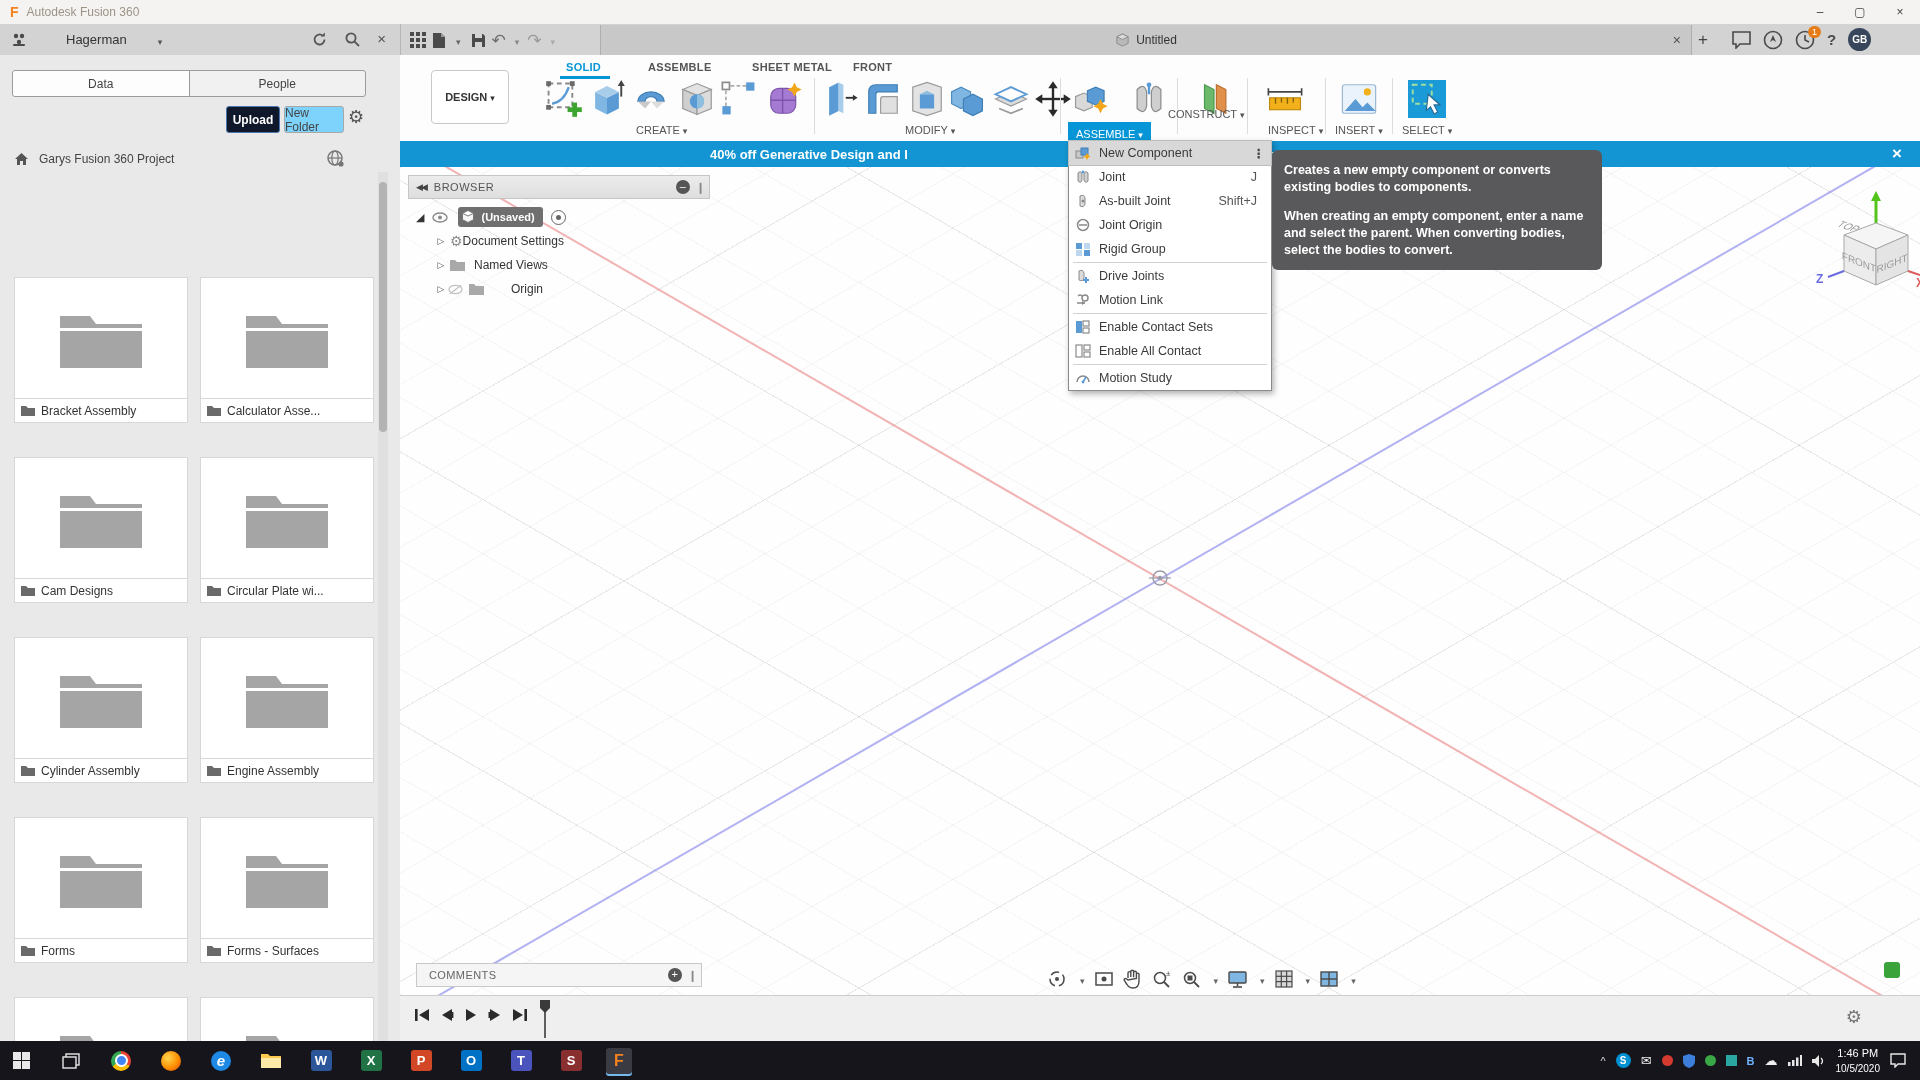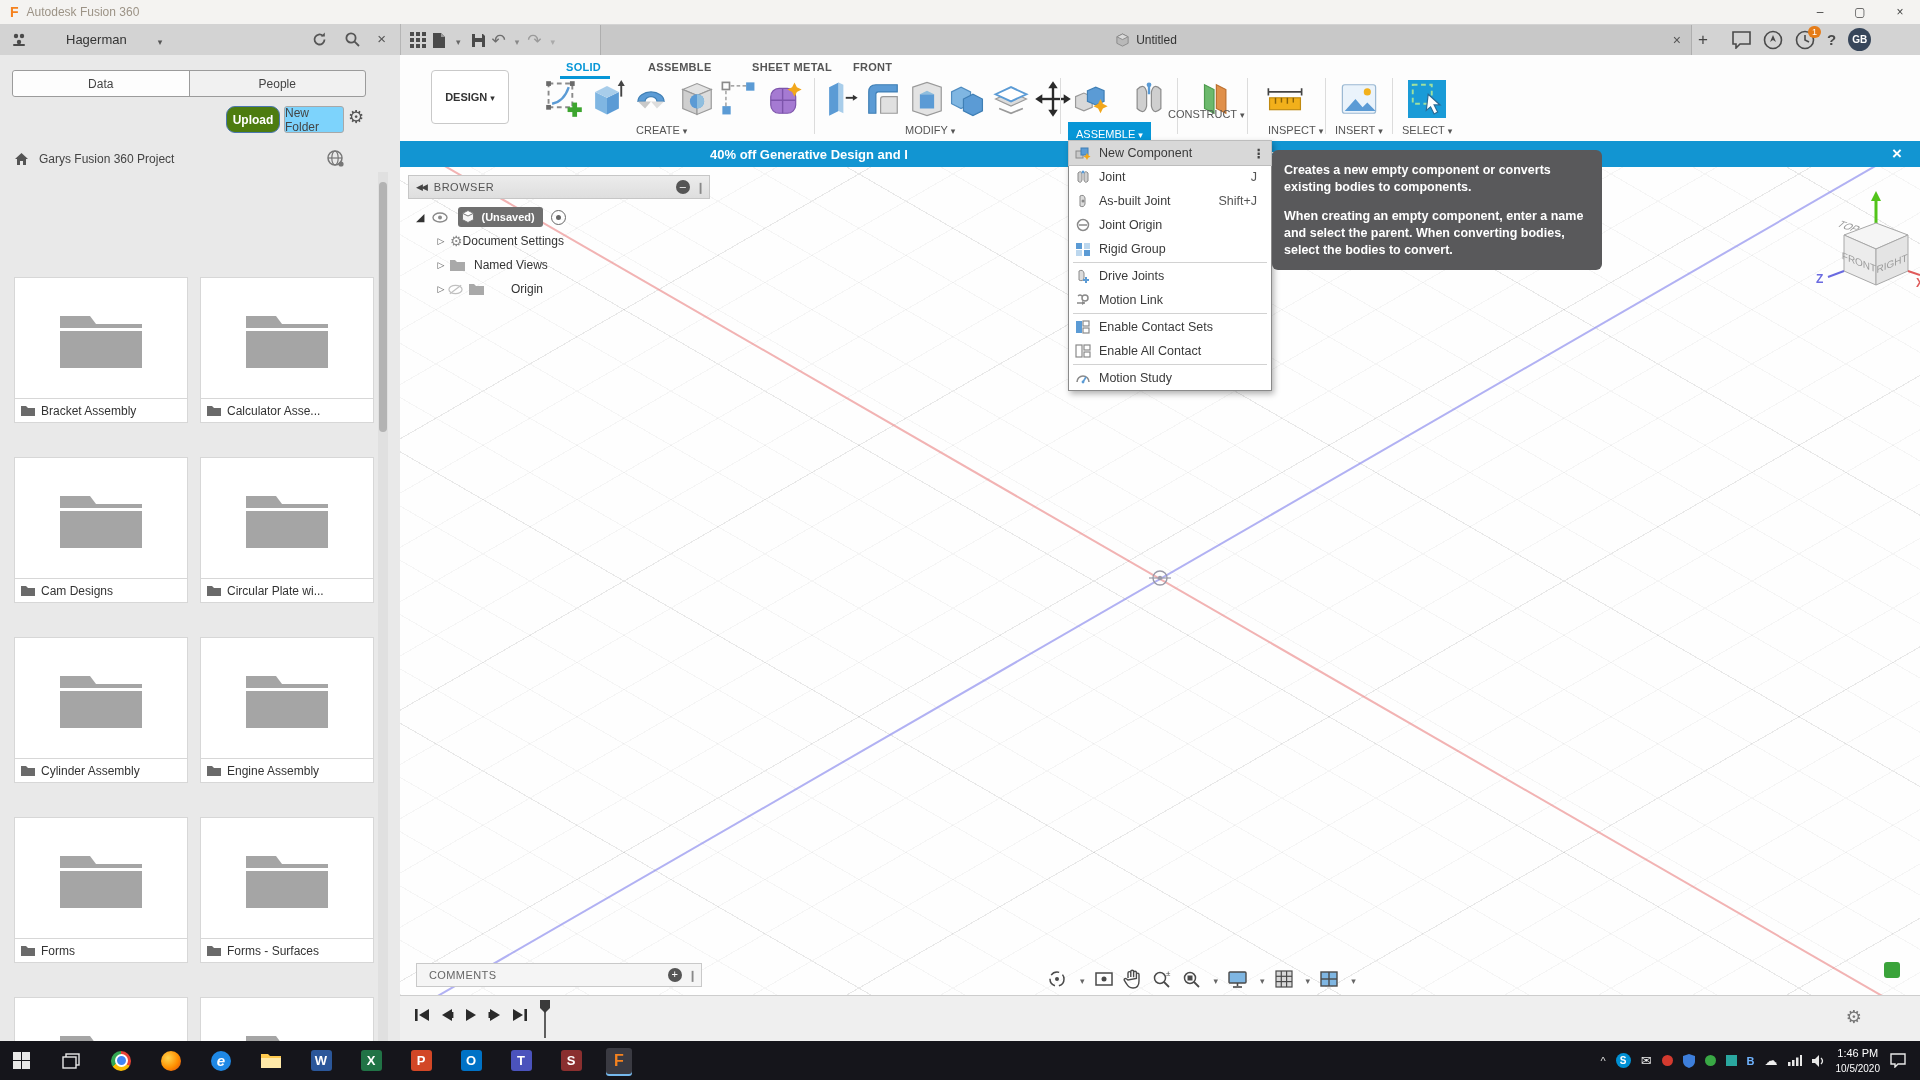--- a/index.html
+++ b/index.html
@@ -16,21 +16,21 @@
   .dp-head{left:0;top:24px;width:400px;height:31px;background:#d3d3d3;border-right:1px solid #b5b5b5;gap:28px;}
   .qa-icon{color:#4a4a4a;font-size:15px;margin-right:6px;}
   .doc-tab{left:600px;top:25px;width:1090px;height:30px;background:#c8c8c8;border-left:1px solid #aeaeae;border-right:1px solid #aeaeae;}
   .avatar{width:23px;height:23px;border-radius:50%;background:#37465a;color:#fff;font-size:10px;display:flex;align-items:center;justify-content:center;font-weight:bold;}
   .badge{position:absolute;top:-4px;right:-6px;background:#e57c18;color:#fff;border-radius:7px;font-size:9px;padding:0 4px;line-height:12px;}
   
   .panel{left:0;top:55px;width:400px;height:986px;background:#e9e9e9;border-right:1px solid #b5b5b5;}
   .dp-tabs{left:12px;top:70px;width:352px;height:25px;border:1px solid #9b9b9b;border-radius:3px;display:flex;background:#f1f1f1;}
   .dp-tab{flex:1;display:flex;align-items:center;justify-content:center;font-size:12px;color:#444;}
   .dp-tab.active{background:#fdfdfd;border-right:1px solid #9b9b9b;border-radius:3px 0 0 3px;}
-  .btn-blue{background:#4d7c0f;color:#fff;border-radius:9px;font-size:12px;font-weight:bold;border:1px solid #4a76b0;display:flex;align-items:center;justify-content:center;}
+  .btn-blue{background:#0f172a;color:#fff;border-radius:3px;font-size:12px;font-weight:bold;border:1px solid #4a76b0;display:flex;align-items:center;justify-content:center;}
   .btn-plain{background:#7dd3fc;color:#444;border-radius:3px;font-size:12px;border:1px solid #a8a8a8;display:flex;align-items:center;justify-content:center;}
   .crumb-text{font-size:12px;color:#444;}
   .cards{left:0;top:172px;width:376px;height:869px;overflow:hidden;}
   .card-thumb{width:172px;height:120px;background:#fff;border:1px solid #d7d7d7;display:flex;align-items:center;justify-content:center;}
   .card-name{width:172px;height:23px;background:#fff;border:1px solid #d7d7d7;border-top:none;display:flex;align-items:center;font-size:12px;color:#333;}
   .scroll-track{left:378px;top:172px;width:10px;height:869px;background:#e0e0e0;}
   .scroll-thumb{left:379px;top:182px;width:8px;height:250px;background:#b3b3b3;border-radius:4px;}
   
   .ribbon{left:400px;top:55px;width:1520px;height:86px;background:#fdfdfd;border-bottom:1px solid #d8d8d8;}
   .rtab{font-size:11px;font-weight:bold;color:#555;letter-spacing:.3px;}

